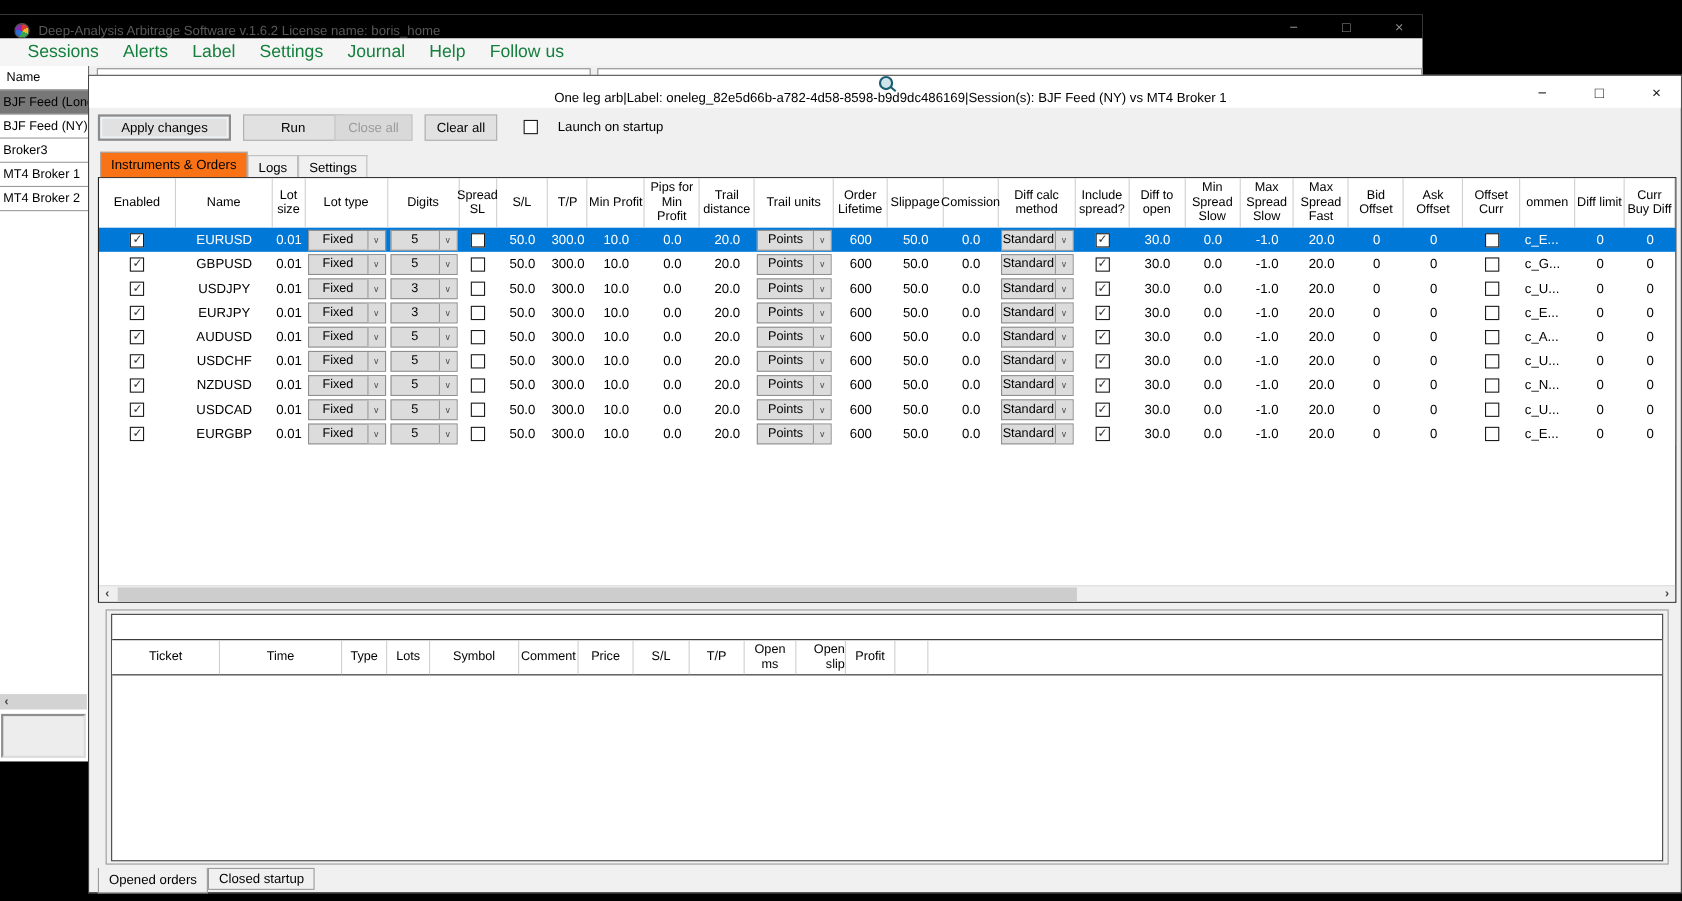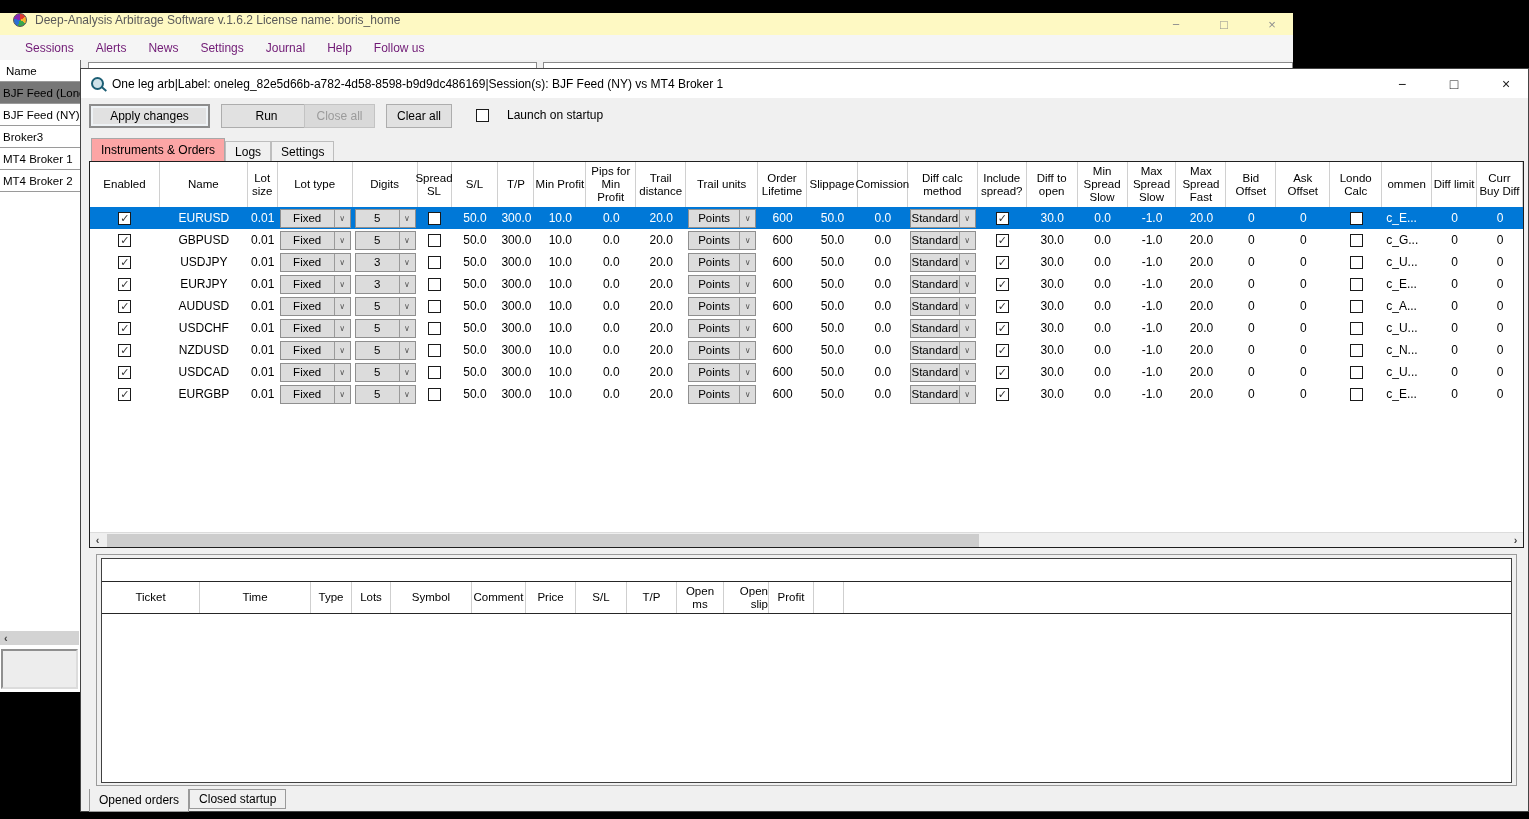--- a/index.html
+++ b/index.html
@@ -2,31 +2,31 @@
 <html><head>
 <meta charset="utf-8">
 <style>
   * { margin:0; padding:0; box-sizing:border-box; }
   html,body { width:1529px; height:819px; background:#000; overflow:hidden;
               font-family:"Liberation Sans", sans-serif; }
   .stage { position:relative; width:1529px; height:819px; background:#000; }
 
   
   .main-window { position:absolute; left:0; top:13px; width:1293px; height:679px; background:#fff; }
-  .mw-titlebar { position:absolute; left:0; top:0; width:100%; height:22px; background:#fef9c3;
-                 display:flex; align-items:flex-start; padding-left:13px; }
+  .mw-titlebar { position:absolute; left:0; top:0; width:100%; height:22px; background:#000000;
+                 display:flex; align-items:flex-end; padding-left:13px; }
   .app-icon { width:14px; height:14px; border-radius:50%; margin-right:8px;
               background:conic-gradient(#e23a2e 0 60deg,#f7b32b 60deg 120deg,#3aa64c 120deg 200deg,#2a6fd6 200deg 280deg,#8a2ab5 280deg 360deg);
               border:1px solid #555; }
   .mw-title { font-size:12px; color:#5a5a5a; white-space:nowrap; }
   .mw-controls { position:absolute; right:10px; top:0; height:22px; display:flex; align-items:center; gap:30px; padding-right:2px; }
   .mw-controls .wbtn { color:#8f8f8f; font-size:13px; width:18px; text-align:center; cursor:default; }
   .mw-menubar { position:absolute; left:0; top:22px; width:100%; height:25px; background:#f5f5f5;
                 display:flex; align-items:center; padding-left:14px; gap:0; }
-  .menu-item { font-size:12px; color:#701a75; padding:4px 11px;text-align:center; }
+  .menu-item { font-size:16px; color:#15803d; padding:4px 11px;text-align:center; }
   .mw-content { position:absolute; left:0; top:47px; right:0; bottom:0; background:#f0f0f0; }
   .top-panels { position:absolute; left:88px; top:0; right:0; height:14px; }
   .tp-box1 { position:absolute; left:0; top:2px; width:449px; height:12px; background:#fff; border:1px solid #8a8a8a; }
   .tp-box2 { position:absolute; left:455px; top:2px; width:750px; height:12px; background:#fff; border:1px solid #8a8a8a; }
 
   
   .sidebar { position:absolute; left:0; top:0; width:81px; height:100%; background:#fff; border-right:1px solid #6d6d6d; }
   .sb-header { height:22px; font-size:11.5px; color:#000; display:flex; align-items:center; padding-left:6px;
                border-bottom:1px solid #9a9a9a; background:#fff; }
   .sb-item { height:22px; font-size:11.5px; color:#000; display:flex; align-items:center; padding-left:3px;
@@ -35,21 +35,21 @@
   .sb-scroll { position:absolute; left:0; right:1px; bottom:47px; height:14px; background:#d3d3d3;
                display:flex; align-items:center; }
   .sb-scroll .arrow { font-size:11px; color:#444; padding-left:4px; font-weight:bold; }
   .sb-inset { position:absolute; left:1px; right:2px; bottom:3px; height:40px; background:#ededed;
               border:2px solid #8f8f8f; border-right-color:#dcdcdc; border-bottom-color:#dcdcdc; }
 
   
   .child-window { position:absolute; left:80px; top:68px; width:1449px; height:744px; background:#f0f0f0;
                   border:1px solid #444; }
   .cw-titlebar { position:absolute; left:0; top:0; width:100%; height:29px; background:#fff;
-                 display:flex; align-items:center; padding-left:10px; }
+                 display:flex; align-items:center; padding-left:10px;flex-direction:column; }
   .magnifier-icon { width:13px; height:13px; border:2px solid #1c5e74; border-radius:50%; position:relative; margin-right:8px; background:#cfe3ea; }
   .magnifier-icon::after { content:""; position:absolute; width:6px; height:2px; background:#1c5e74;
                            right:-5px; bottom:-2px; transform:rotate(40deg); }
   .cw-title { font-size:12px; color:#000; white-space:nowrap; }
   .cw-controls { position:absolute; right:14px; top:0; height:29px; display:flex; align-items:center; gap:36px; }
   .cw-controls .wbtn { color:#1a1a1a; font-size:14px; width:16px; text-align:center; }
 
   
   .toolbar { position:absolute; left:8px; top:35px; height:24px; right:8px; }
   .btn { position:absolute; top:0; height:24px; background:#e1e1e1; border:1px solid #adadad;
@@ -58,21 +58,21 @@
   .btn.disabled { background:#d9d9d9; border-color:#c3c3c3; color:#9b9b9b; }
   .launch-wrap { position:absolute; left:387px; top:4px; display:flex; align-items:center; gap:18px; }
   .checkbox { width:13px; height:13px; background:#fff; border:1px solid #1a1a1a; display:flex;
               align-items:center; justify-content:center; font-size:11px; line-height:11px; color:#333; }
   .launch-label { font-size:12px; color:#000; }
 
   
   .tabstrip { position:absolute; left:10px; top:69px; height:23px; display:flex; align-items:flex-end; }
   .tab { height:20px; padding:0 9px; font-size:12px; color:#000; background:#f0f0f0;
          border:1px solid #bdbdbd; border-bottom:none; display:flex; align-items:center; }
-  .tab.active { height:23px; background:#fca5a5; border-color:#a8a8a8; position:relative; z-index:2; }
+  .tab.active { height:23px; background:#f97316; border-color:#a8a8a8; position:relative; z-index:2; }
 
   
   .grid-panel { position:absolute; left:8px; top:92px; width:1435px; height:387px; background:#fff;
                 border:1px solid #1f1f1f; overflow:hidden; }
   .grid-header { display:flex; height:45px; background:#fff; }
   .gh-cell { border-right:1px solid #d0d0d0; font-size:11.5px; line-height:13px; color:#000;
              display:flex; align-items:center; justify-content:center; text-align:center; padding:1px 1px; }
   .grid-row { display:flex; height:22px; align-items:center; background:#fff; }
   .grid-row.selected { background:#0078d7; color:#fff; }
   .g-cell { height:22px; display:flex; align-items:center; justify-content:center; font-size:12px; overflow:hidden; }
@@ -112,21 +112,21 @@
       <span class="mw-title">Deep-Analysis Arbitrage Software v.1.6.2 License name: boris_home</span>
       <div class="mw-controls">
         <span class="wbtn">−</span>
         <span class="wbtn">□</span>
         <span class="wbtn">×</span>
       </div>
     </div>
     <div class="mw-menubar" id="menubar">
         <span class="menu-item">Sessions</span>
         <span class="menu-item">Alerts</span>
-        <span class="menu-item">News</span>
+        <span class="menu-item">Label</span>
         <span class="menu-item">Settings</span>
         <span class="menu-item">Journal</span>
         <span class="menu-item">Help</span>
         <span class="menu-item">Follow us</span>
       </div>
     <div class="mw-content">
       <div class="top-panels">
         <div class="tp-box1"></div>
         <div class="tp-box2"></div>
       </div>
@@ -193,21 +193,21 @@
           <div class="gh-cell" style="width: 51px;">Slippage</div>
           <div class="gh-cell" style="width: 50px;">Comission</div>
           <div class="gh-cell" style="width: 70px;">Diff calc method</div>
           <div class="gh-cell" style="width: 49px;">Include spread?</div>
           <div class="gh-cell" style="width: 51px;">Diff to open</div>
           <div class="gh-cell" style="width: 50px;">Min Spread Slow</div>
           <div class="gh-cell" style="width: 49px;">Max Spread Slow</div>
           <div class="gh-cell" style="width: 50px;">Max Spread Fast</div>
           <div class="gh-cell" style="width: 50px;">Bid Offset</div>
           <div class="gh-cell" style="width: 54px;">Ask Offset</div>
-          <div class="gh-cell" style="width: 52px;">Londo Calc</div>
+          <div class="gh-cell" style="width: 52px;">Offset Curr</div>
           <div class="gh-cell" style="width: 50px;">ommen</div>
           <div class="gh-cell" style="width: 45px;">Diff limit</div>
           <div class="gh-cell" style="width: 46px;">Curr Buy Diff</div>
         </div>
       <div id="grid-rows">
           <div class="grid-row selected">
             <div class="g-cell" style="width: 70px;">
               <span class="checkbox">
                 <span>✓</span>
               </span>

